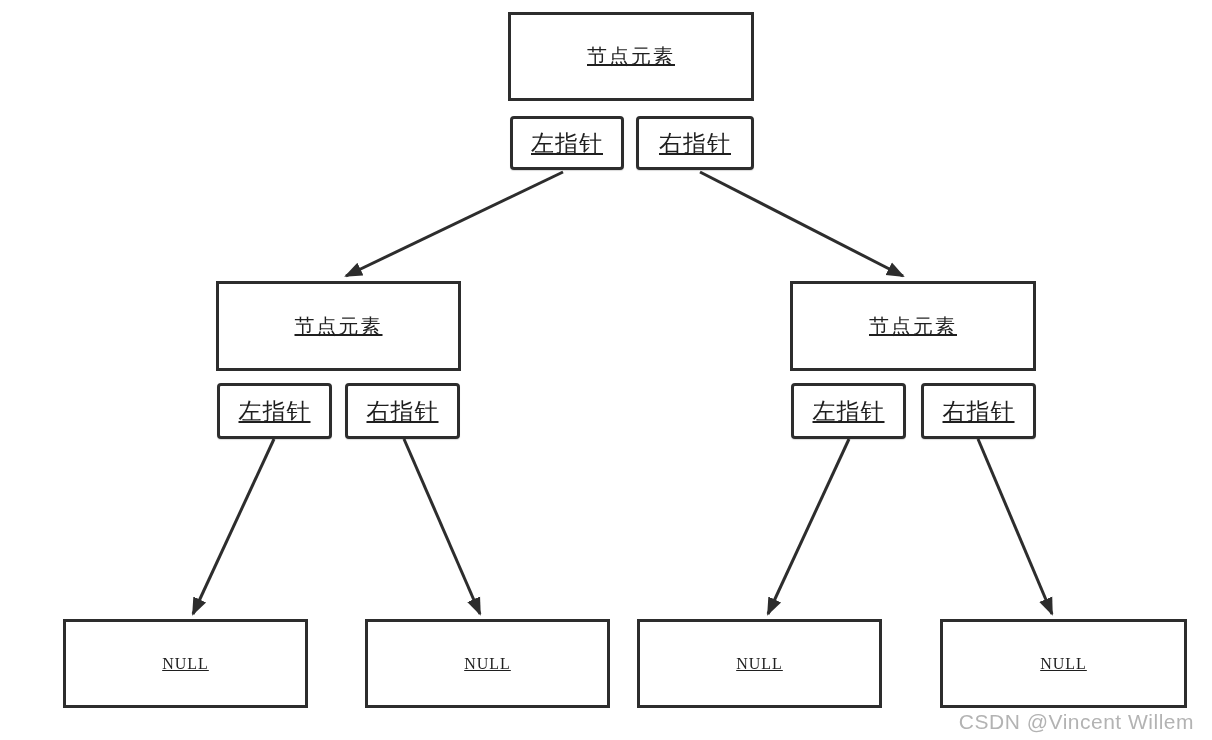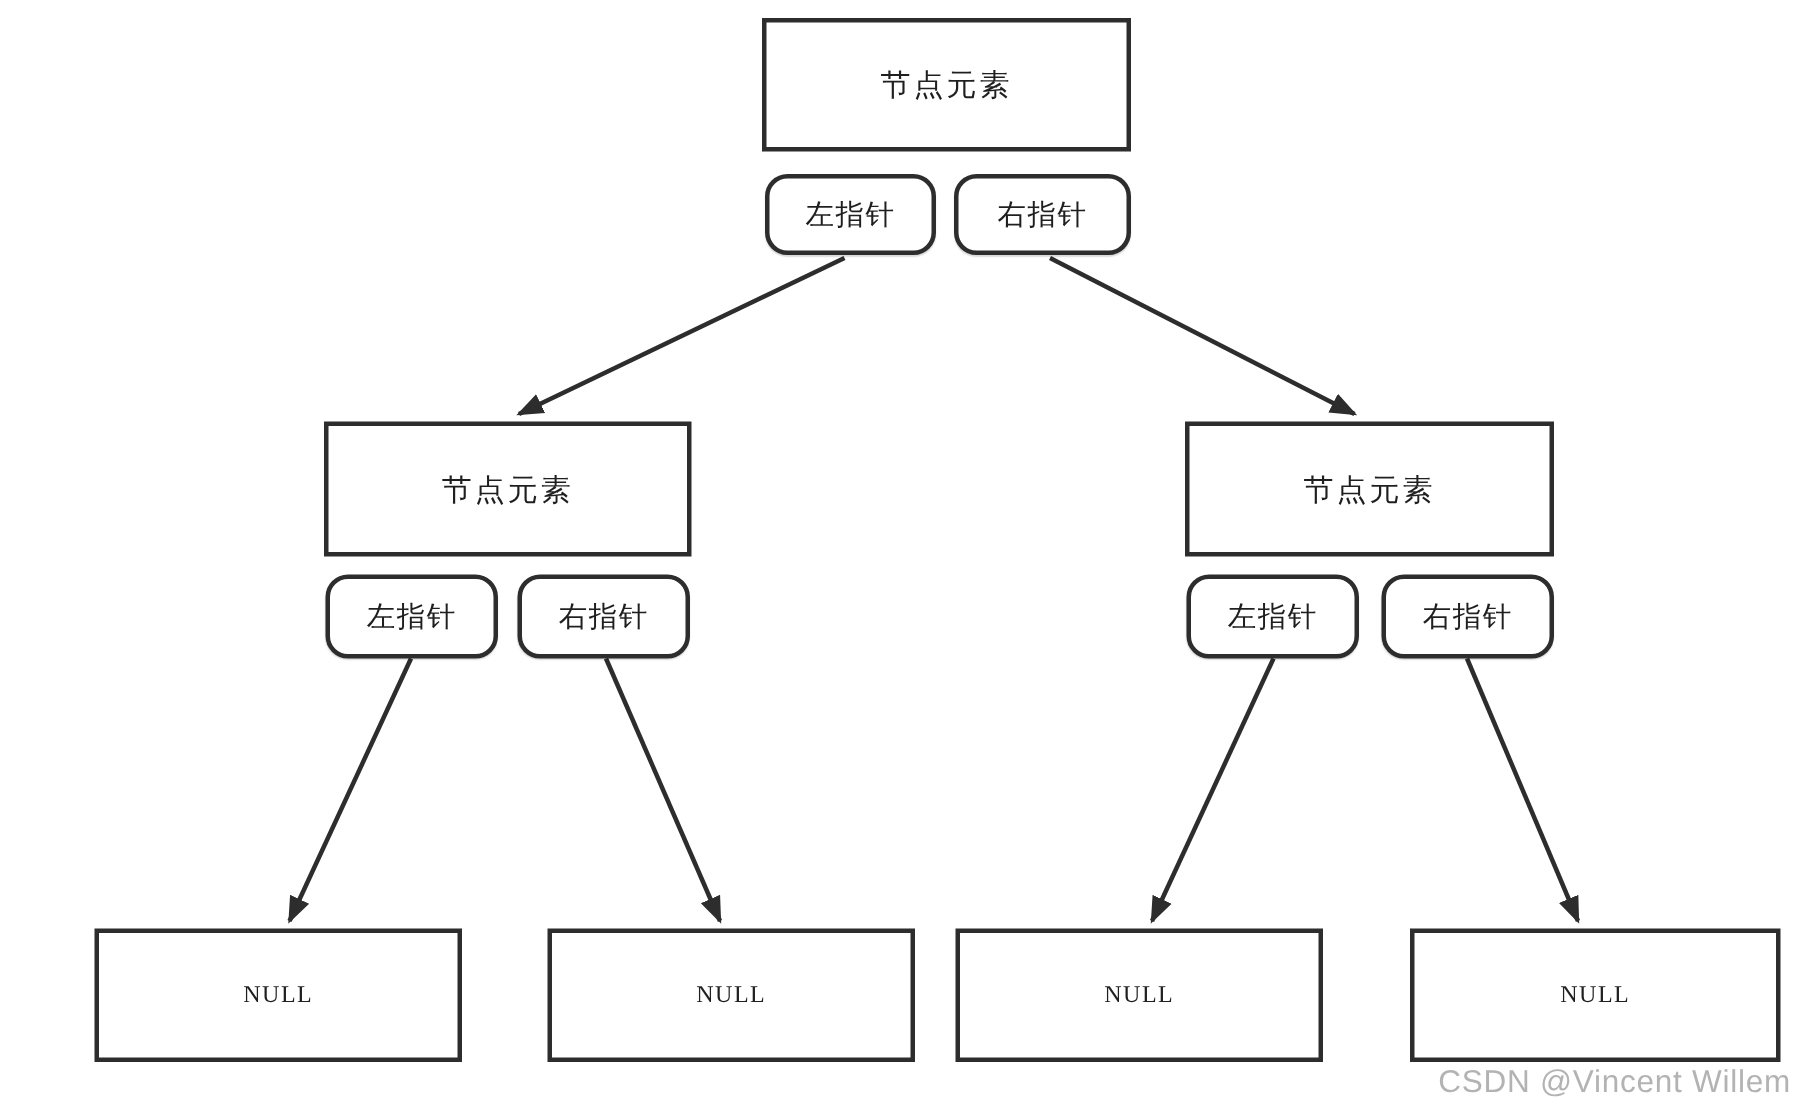--- a/index.html
+++ b/index.html
@@ -20,28 +20,29 @@
     pointer-events: none;
   }
   .box {
     position: absolute;
     background: #ffffff;
     border: 3px solid #2d2d2d;
     display: flex;
     align-items: center;
     justify-content: center;
     text-align: center;
+    text-decoration: underline;
   }
   .node-box {
     font-size: 20px;
     letter-spacing: 2px;
   }
   .pointer-box {
-    border-radius: 15px;
-    font-size: 19px;
+    border-radius: 4px;
+    font-size: 23px;
     letter-spacing: 1px;
     box-shadow: 0 1px 1px rgba(0,0,0,0.15);
   }
   .null-box {
     font-size: 16px;
     letter-spacing: 1px;
   }
   .watermark {
     position: absolute;
     right: 18px;

